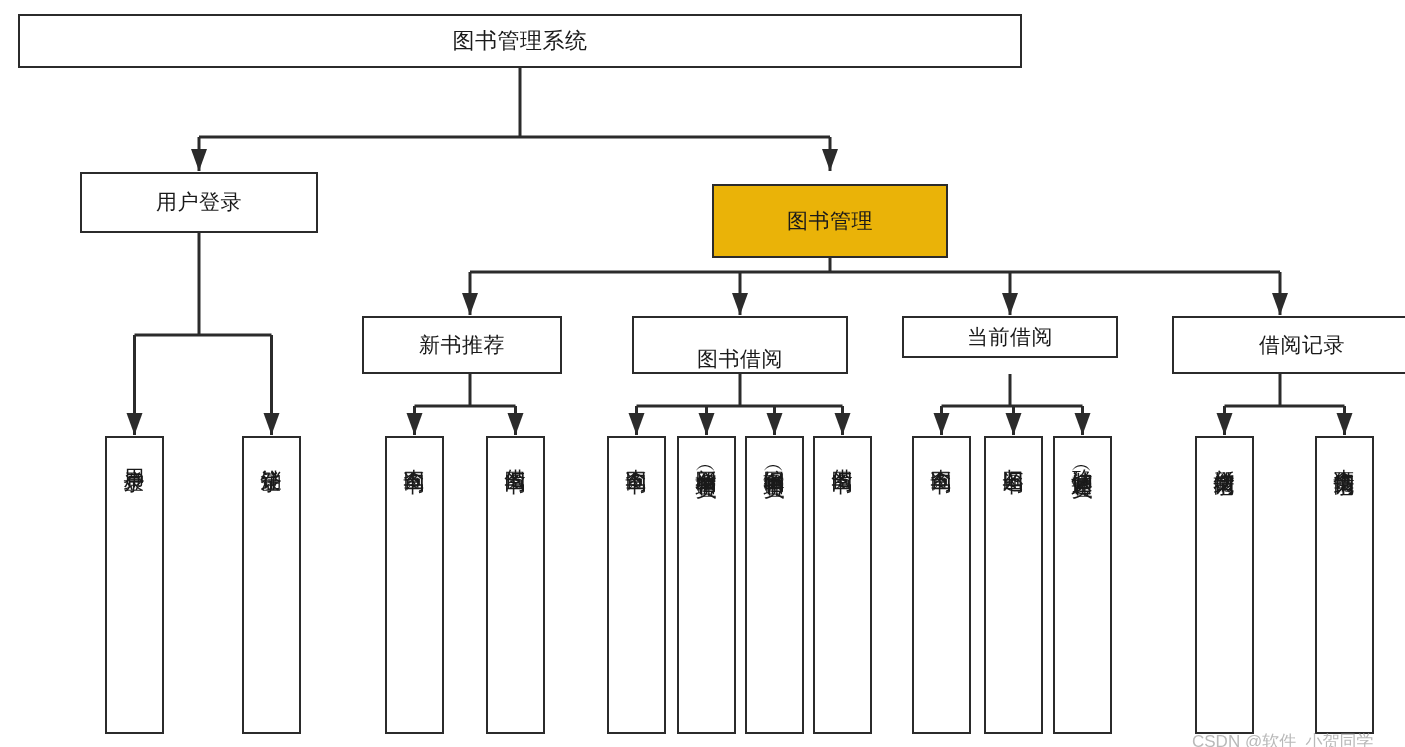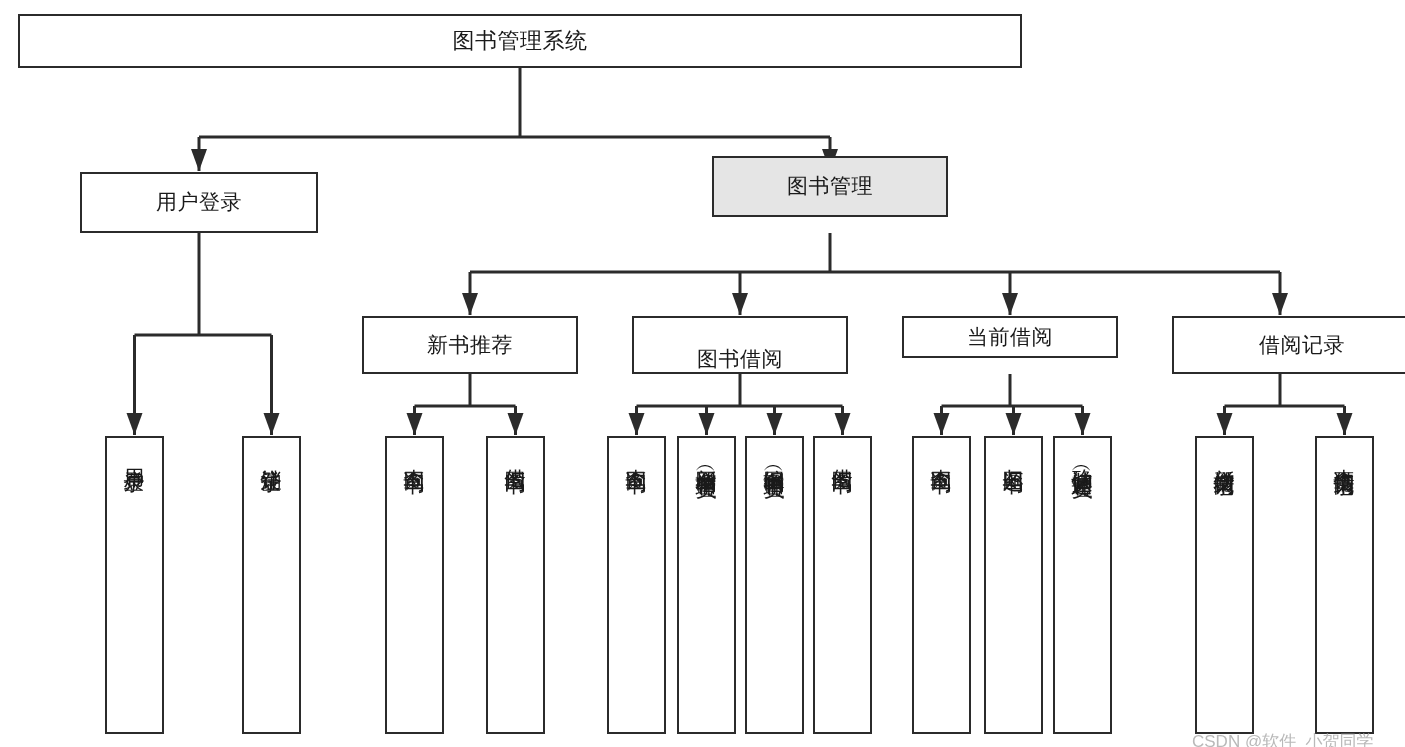--- a/index.html
+++ b/index.html
@@ -129,24 +129,24 @@
       <line x1="1344.5" y1="406" x2="1344.5" y2="435" stroke="#2b2b2b" stroke-width="3"></line>
       <polygon points="1336.5,413 1352.5,413 1344.5,435" fill="#2b2b2b"></polygon>
     </svg>
   <div id="nodes-layer">
       <div class="node horizontal root" style="left: 18px; top: 14px; width: 1004px; height: 54px; border-color: rgb(43, 43, 43); background: rgb(255, 255, 255);">
         <span class="node-label" style="color: rgb(26, 26, 26);">图书管理系统</span>
       </div>
       <div class="node horizontal" style="left: 80px; top: 172px; width: 238px; height: 61px; border-color: rgb(43, 43, 43); background: rgb(255, 255, 255);">
         <span class="node-label" style="color: rgb(26, 26, 26);">用户登录</span>
       </div>
-      <div class="node horizontal" style="left: 712px; top: 156px; width: 236px; height: 61px; border-color: rgb(43, 43, 43); background: #e5e5e5;">
+      <div class="node horizontal" style="left: 712px; top: 184px; width: 236px; height: 74px; border-color: rgb(43, 43, 43); background: #eab308;">
         <span class="node-label" style="color: rgb(26, 26, 26);">图书管理</span>
       </div>
-      <div class="node horizontal" style="left: 362px; top: 316px; width: 216px; height: 58px; border-color: rgb(43, 43, 43); background: rgb(255, 255, 255);">
+      <div class="node horizontal" style="left: 362px; top: 316px; width: 200px; height: 58px; border-color: rgb(43, 43, 43); background: rgb(255, 255, 255);">
         <span class="node-label" style="color: rgb(26, 26, 26);">新书推荐</span>
       </div>
       <div class="node horizontal" style="left: 632px; top: 316px; width: 216px; height: 58px; border-color: rgb(43, 43, 43); background: rgb(255, 255, 255); align-items: flex-end;">
         <span class="node-label" style="color: rgb(26, 26, 26);">图书借阅</span>
       </div>
       <div class="node horizontal" style="left: 902px; top: 316px; width: 216px; height: 42px; border-color: rgb(43, 43, 43); background: rgb(255, 255, 255);">
         <span class="node-label" style="color: rgb(26, 26, 26);">当前借阅</span>
       </div>
       <div class="node horizontal" style="left: 1172px; top: 316px; width: 260px; height: 58px; border-color: rgb(43, 43, 43); background: rgb(255, 255, 255);">
         <span class="node-label" style="color: rgb(26, 26, 26);">借阅记录</span>

